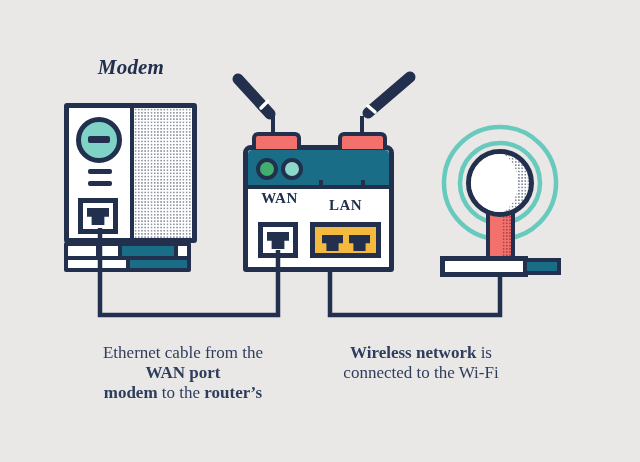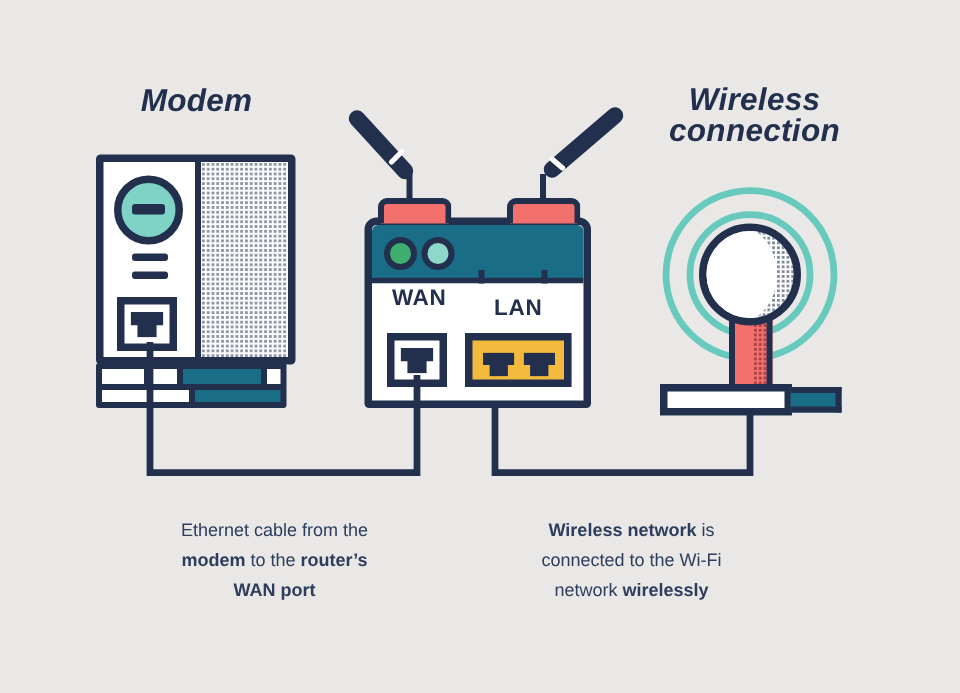--- a/index.html
+++ b/index.html
@@ -4,29 +4,29 @@
 <style>
   :root{
     --bg:#e9e8e7; --ink:#22304e; --text:#2e3d5b; --teal:#1a6d86;
     --aqua:#7ed3c6; --green:#3fae6e; --aqua-light:#8ed8cb;
     --coral:#f3716c; --yellow:#f3ba3e; --ring:#68cabd;
   }
   *{box-sizing:border-box;margin:0;padding:0}
   html,body{background:#fff}
   #stage{
     position:relative;width:640px;height:462px;background:var(--bg);
-    font-family:Liberation Sans, sans-serif;overflow:hidden;
+    font-family:Liberation Serif, serif;overflow:hidden;
   }
   .abs{position:absolute}
   .title{
     font-size:21px;font-weight:bold;font-style:italic;color:var(--ink);
     text-align:center;line-height:21px;letter-spacing:.2px;z-index:4;
   }
   .caption{
-    font-size:12px;line-height:20px;color:var(--text);text-align:center;z-index:4;
+    font-size:17px;line-height:20px;color:var(--text);text-align:center;z-index:4;
   }
   .caption b{font-weight:bold}
   .halftone{
     background-image:radial-gradient(circle,rgba(34,48,78,.5) 1px,rgba(0,0,0,0) 1.25px);
     background-size:3.2px 3.2px;background-color:#fff;
   }
   
   .modem-body{left:64px;top:103px;width:133px;height:140px;border:5px solid var(--ink);
     background:#fff;border-radius:3px;z-index:2}
   .modem-halftone{left:130px;top:108px;width:62px;height:130px;border-left:4px solid var(--ink);z-index:3}
@@ -77,21 +77,20 @@
     border-left:none;background:var(--teal);z-index:3}
   svg.layer{position:absolute;left:0;top:0;z-index:1;pointer-events:none}
   svg.toplayer{position:absolute;left:0;top:0;z-index:5;pointer-events:none}
 </style>
 </head>
 <body>
 
 <div id="stage">
 
   <div class="abs title" style="left:66px;top:57px;width:130px">Modem</div>
-  <div class="abs title" style="left:443px;top:56px;width:120px">Wireless connection</div>
 
   <svg class="layer" width="640" height="462">
     <circle cx="500" cy="183" r="40" fill="none" stroke="#68cabd" stroke-width="4.5"></circle>
     <circle cx="500" cy="183" r="56" fill="none" stroke="#68cabd" stroke-width="4.5"></circle>
   </svg>
 
   <svg class="layer" width="640" height="462">
     <line x1="238" y1="79" x2="270" y2="114" stroke="#22304e" stroke-width="11" stroke-linecap="round"></line>
     <line x1="261" y1="108" x2="268" y2="101" stroke="#fff" stroke-width="3.5" stroke-linecap="round"></line>
     <line x1="410" y1="77" x2="368" y2="113" stroke="#22304e" stroke-width="11" stroke-linecap="round"></line>
@@ -145,22 +144,21 @@
   <div class="abs stand-white"></div>
   <div class="abs stand-teal"></div>
 
   <svg class="toplayer" width="640" height="462">
     <path d="M100 228 L100 315 L278 315 L278 250" fill="none" stroke="#22304e" stroke-width="4.5"></path>
     <path d="M330 268 L330 315 L500 315 L500 274" fill="none" stroke="#22304e" stroke-width="4.5"></path>
   </svg>
 
   <div class="abs caption" style="left:88px;top:343px;width:190px">
       <div><span>Ethernet cable from the</span></div>
+      <div><b>WAN port</b></div>
       <div><b>modem</b><span> to the </span><b>router’s</b></div>
-      <div><b>WAN port</b></div>
     </div>
   <div class="abs caption" style="left:326px;top:343px;width:190px">
       <div><b>Wireless network</b><span> is</span></div>
       <div><span>connected to the Wi-Fi</span></div>
-      <div><span>network </span><b>wirelessly</b></div>
     </div>
 
 </div>
 
 </body></html>

